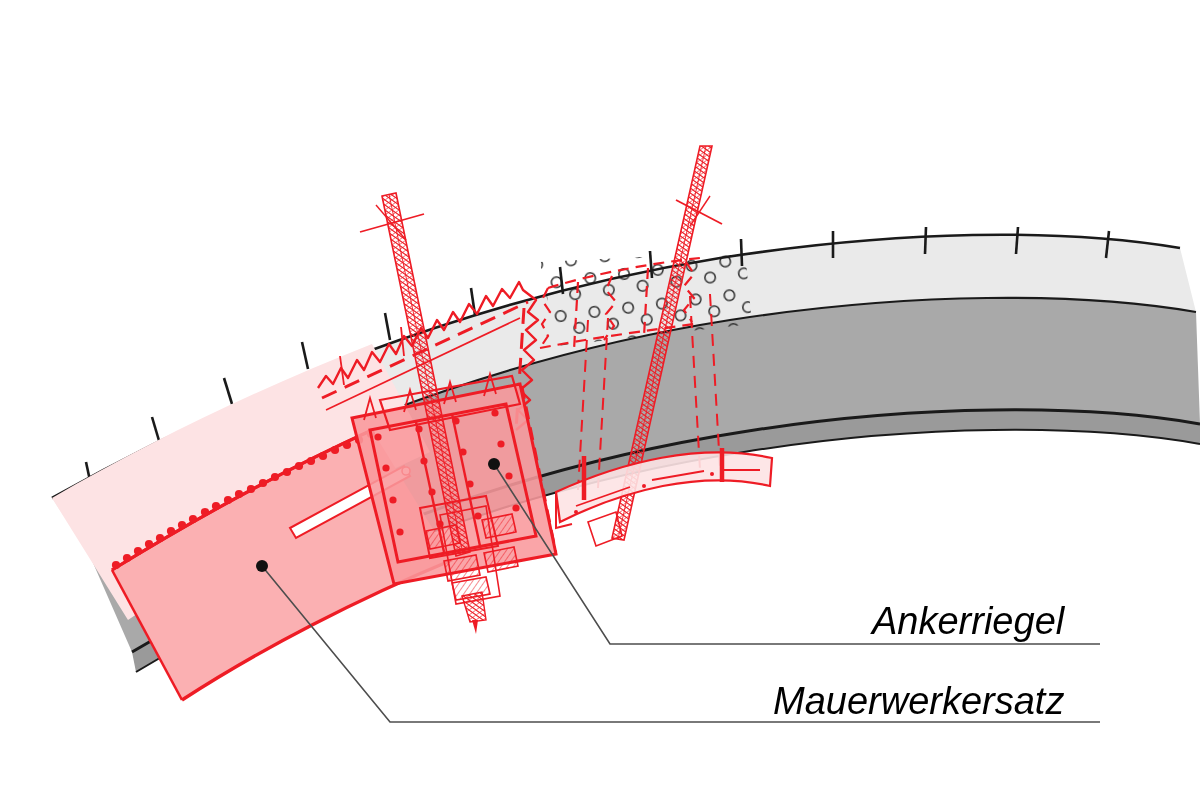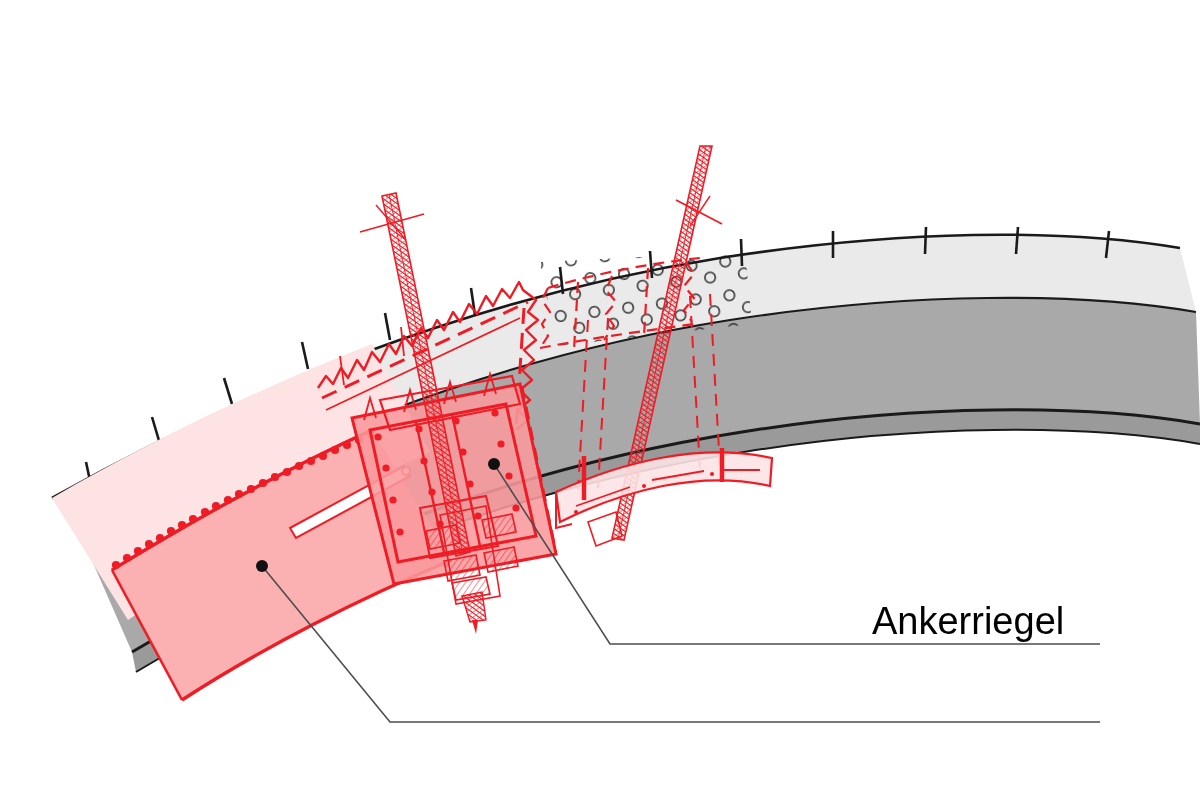--- a/index.html
+++ b/index.html
@@ -2,21 +2,21 @@
 <html><head>
 <meta charset="utf-8">
 <title>Bauzeichnung Bogenverstärkung</title>
 <style>
   html,body{margin:0;padding:0;background:#ffffff;}
   body{
     width:1200px;height:795px;overflow:hidden;
     font-family:"Liberation Sans","DejaVu Sans",sans-serif;
     background:#ffffff;
   }
-  #stage{position:relative;width:1200px;height:674px;background:#ffffff;}
+  #stage{position:relative;width:1200px;height:674px;background:#ffffff;font-style:italic;}
   #drawing{position:absolute;left:0;top:0;width:1200px;height:795px;}
   .lbl{
     position:absolute;
     font-family:"Liberation Sans","DejaVu Sans",sans-serif;
     font-size:38px;
     color:#000000;
     white-space:nowrap;
     letter-spacing:0px;
     line-height:38px;
   }
@@ -297,14 +297,15 @@
 
     <polyline points="262,566 390,722 1100,722" fill="none" stroke="#4d4d4d" stroke-width="1.6"></polyline>
     <circle cx="262" cy="566" r="6" fill="#111111"></circle>
   </g>
 
   </g>
 </svg>
 
 <div class="lbl" id="lbl-ankerriegel">Ankerriegel</div>
 
+<div class="lbl" id="lbl-mauerwerkersatz">Mauerwerkersatz</div>
 
 </div>
 
 </body></html>

